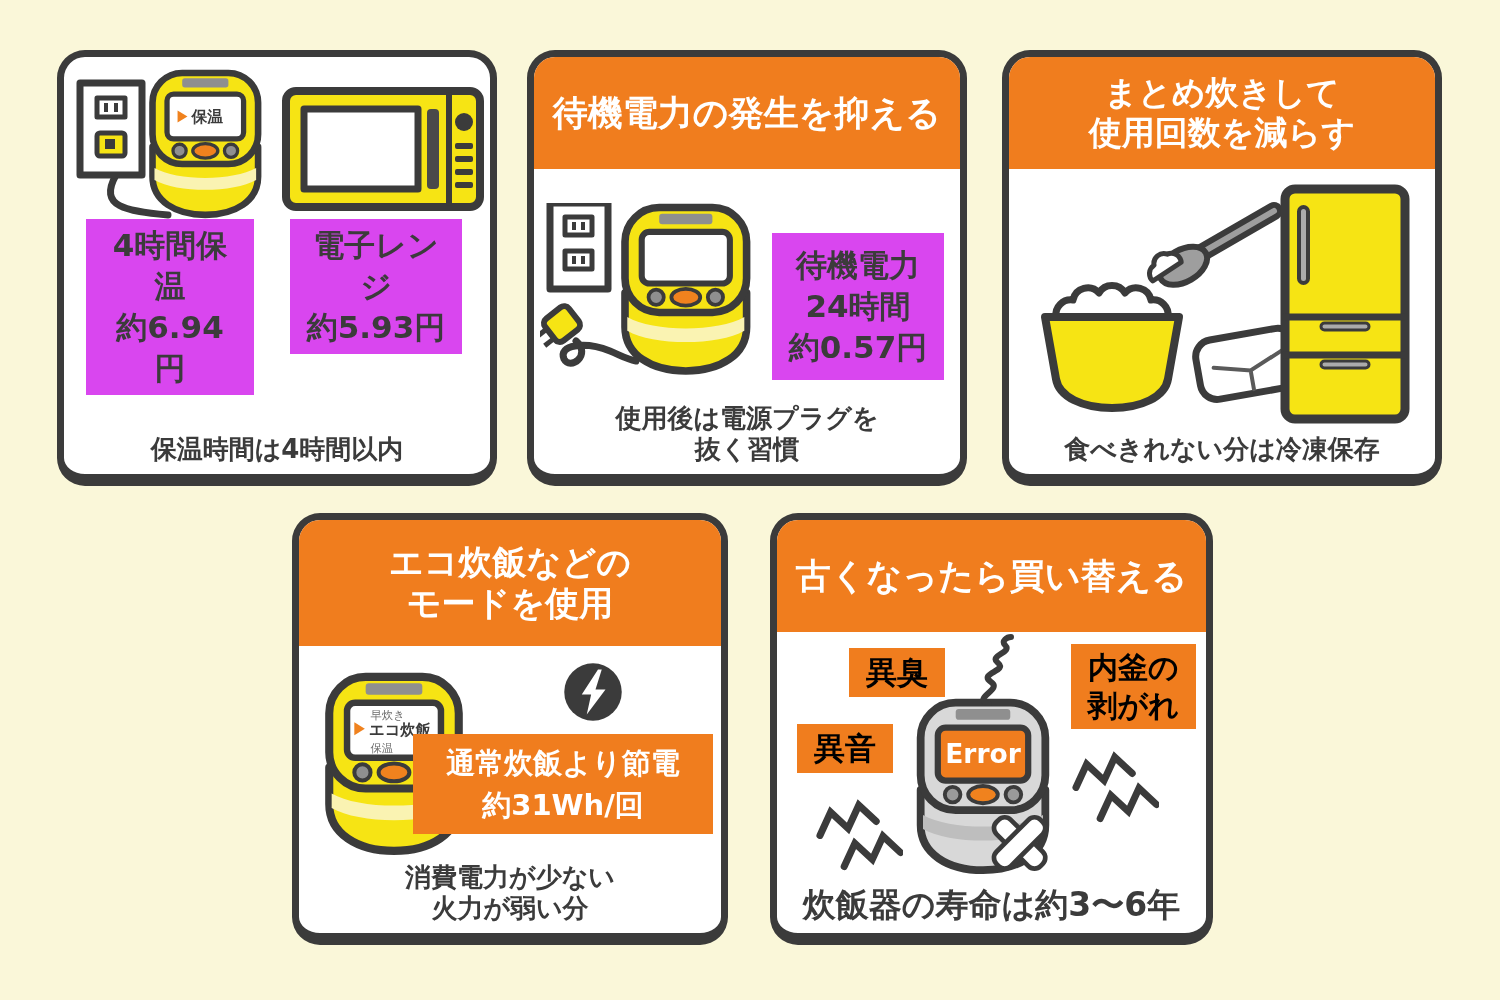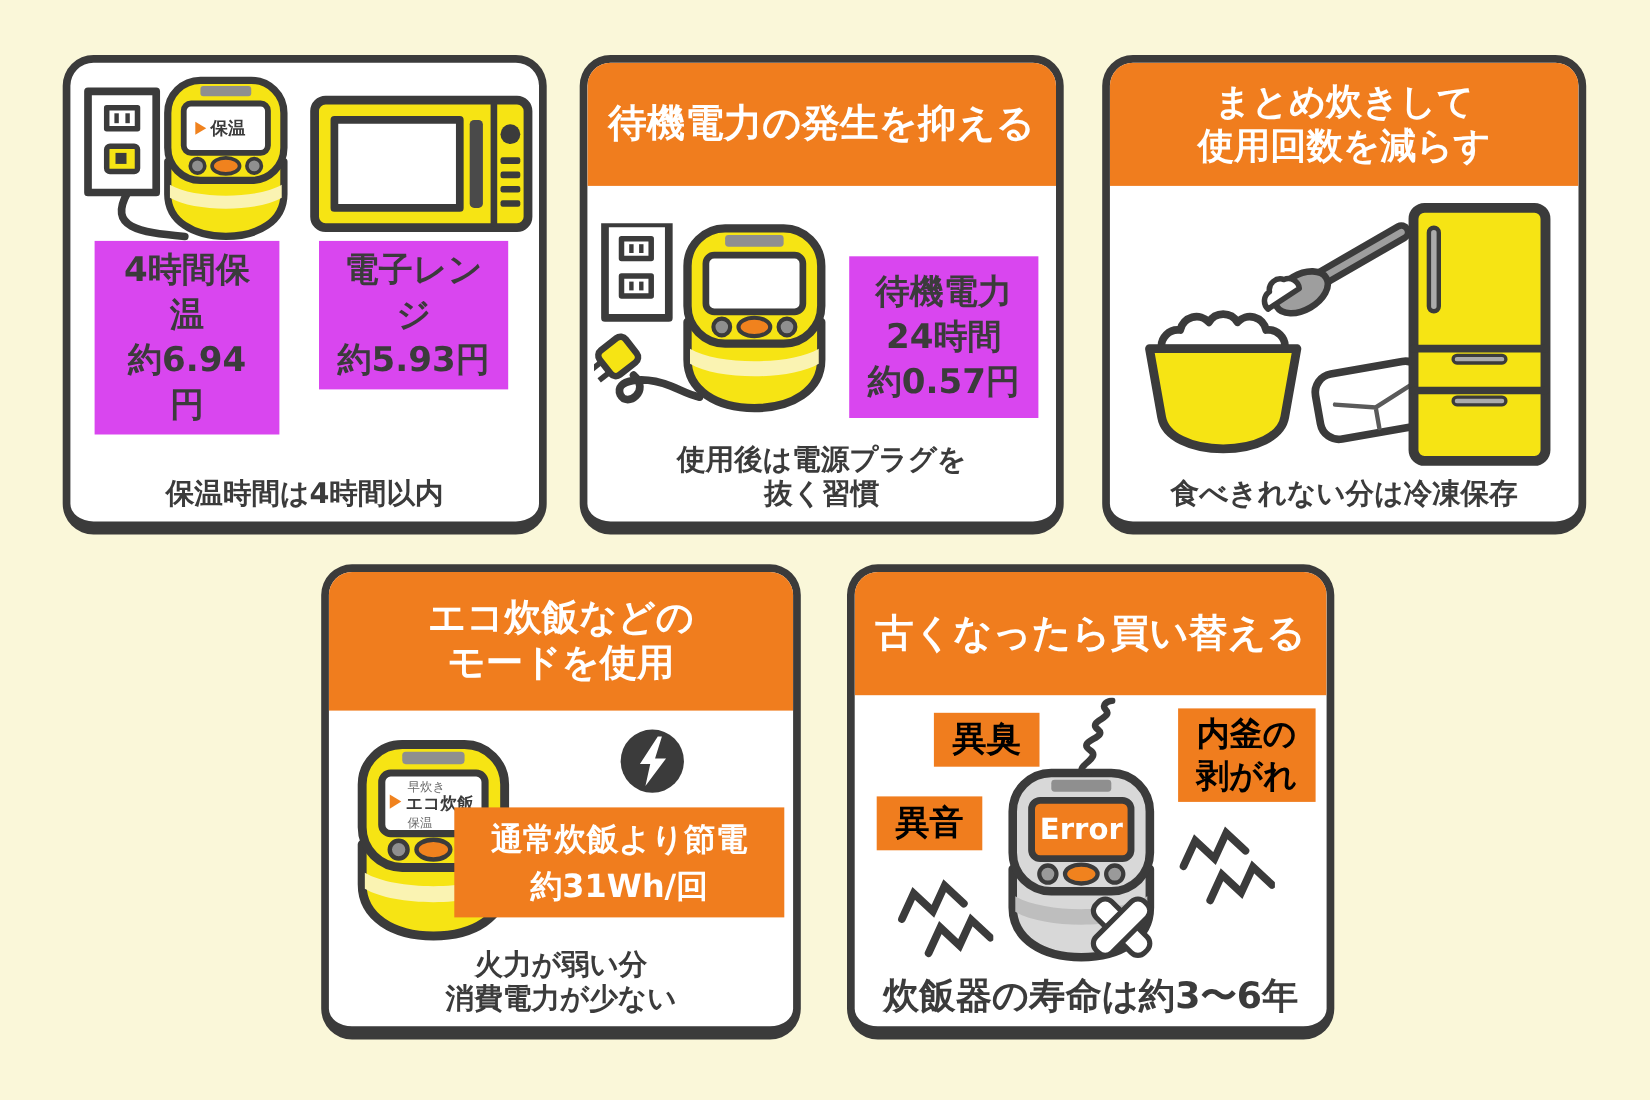--- a/index.html
+++ b/index.html
@@ -246,22 +246,22 @@
     </svg>
     <svg class="abs" style="left:264px; top:16px" width="60" height="60" viewBox="0 0 96 96">
       <circle cx="48" cy="48" r="46" fill="#3B3B3B"></circle>
       <path d="M56 12 L30 52 L45 52 L38 84 L68 44 L52 44 L62 12 Z" fill="#fff"></path>
     </svg>
     <div class="orange-label abs" style="right:8px; top:88px; width:300px">
       <div>通常炊飯より節電</div>
       <div>約31Wh/回</div>
     </div>
     <div class="caption">
+      <div>消費電力が少ない</div>
       <div>火力が弱い分</div>
-      <div>消費電力が少ない</div>
     </div>
   </div>
 </div>
 
 <div class="card" style="left:770px; top:513px; width:443px; height:432px">
   <div class="card-header" style="height:112px">
     <span>古くなったら買い替える</span>
   </div>
   <div class="card-body">
 

